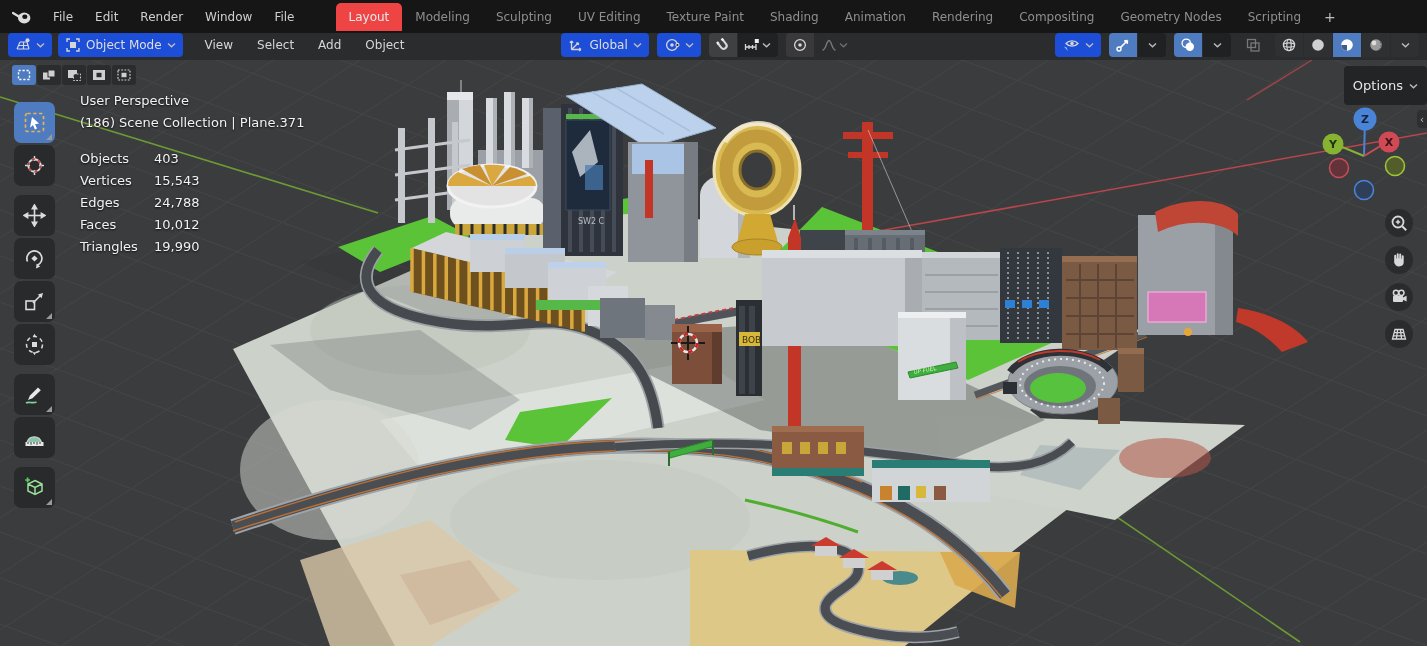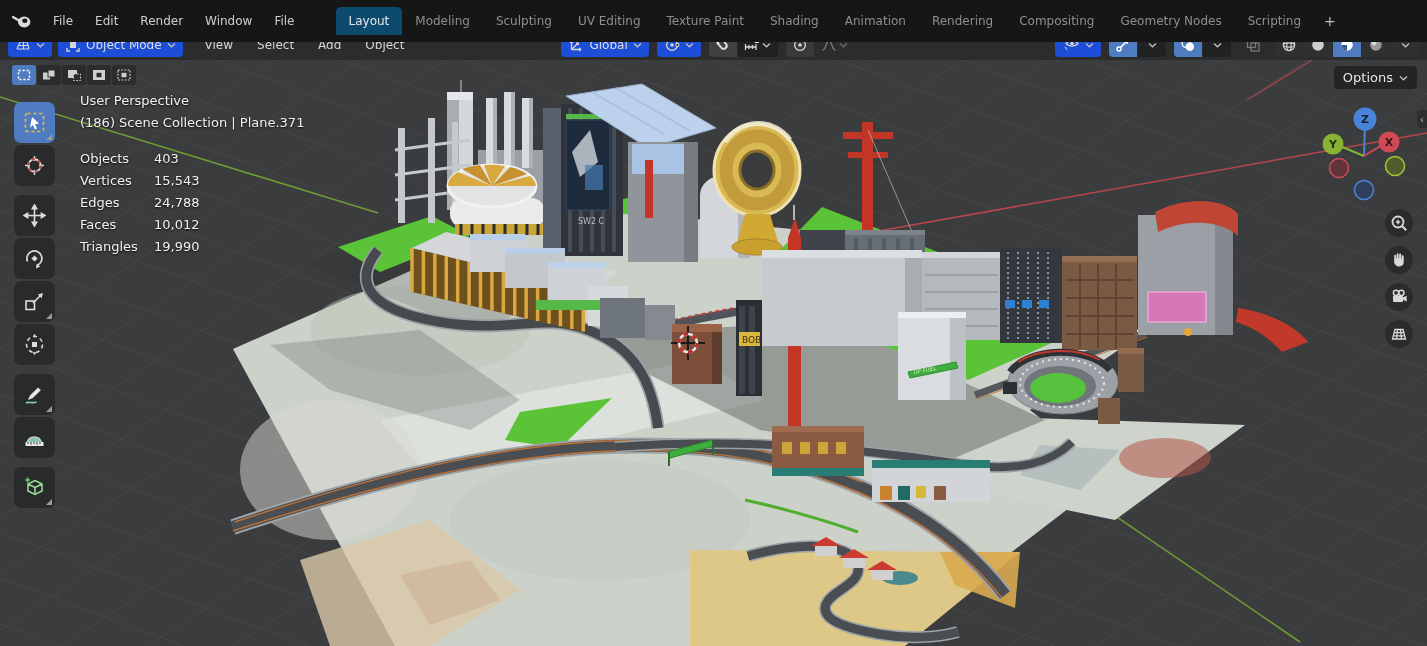--- a/index.html
+++ b/index.html
@@ -1,27 +1,27 @@
 <!DOCTYPE html>
 <html><head>
 <meta charset="utf-8">
 <style>
   html,body{margin:0;padding:0;}
   body{width:1427px;height:646px;overflow:hidden;position:relative;background:#3b3c3e;
        font-family:"DejaVu Sans","Liberation Sans",sans-serif;color:#d8d8d8;}
   svg{display:block;}
   .ic{display:block;}
   
-  .topbar{position:absolute;top:0;left:0;right:0;height:42px;background:#161617;
+  .topbar{position:absolute;top:0;left:0;right:0;height:33px;background:#161617;
           display:flex;align-items:center;padding-left:10px;box-sizing:border-box;z-index:30;}
   .logo{width:24px;height:20px;display:flex;align-items:center;justify-content:center;margin-right:8px;}
   .menu-item{color:#cfcfcf;font-size:12px;padding:0 11px;height:28px;display:flex;align-items:center;cursor:default;}
   .tabs{display:flex;align-items:stretch;height:28px;margin-left:30px;}
   .tab{color:#8e8e8e;font-size:12px;padding:0 13px;display:flex;align-items:center;border-radius:5px 5px 0 0;}
-  .tab.active{background:#0c4a6e;color:#e9e9e9;}
+  .tab.active{background:#ef4444;color:#e9e9e9;}
   .tab-add{color:#bdbdbd;font-size:14px;padding:0 10px;display:flex;align-items:center;}
   
   .header{position:absolute;top:28px;left:0;right:0;height:32px;background:#2b2c2e;border-top:1px solid #1d1e1f;
           display:flex;align-items:center;padding:0 8px;box-sizing:border-box;z-index:29;}
   .pill{background:#1d4ed8;border-radius:4px;height:24px;display:flex;align-items:center;padding:0 7px;gap:5px;
         color:#dedede;font-size:12px;white-space:nowrap;}
   .iconbtn{min-width:28px;height:24px;background:#202122;display:flex;align-items:center;justify-content:center;gap:2px;}
   .grp{display:flex;align-items:center;gap:1px;}
   .grp .iconbtn{border-radius:0;}
   .grp .iconbtn:first-child{border-radius:4px 0 0 4px;}
@@ -47,21 +47,21 @@
   .tool.active{background:#4f7cc0;}
   .tool.gap{margin-top:7px;}
   .tool.sub::after{content:"";position:absolute;right:3px;bottom:3px;border-style:solid;
         border-width:0 0 6px 6px;border-color:transparent transparent #9a9a9a transparent;}
   
   .stats{position:absolute;left:80px;top:30px;z-index:5;color:#f2f2f2;font-size:13px;
          text-shadow:0 1px 2px rgba(0,0,0,.85);line-height:22px;}
   .stats .blockgap{height:14px;}
   .stats-table{display:grid;grid-template-columns:74px auto;}
   
-  .optionsbtn{position:absolute;top:6px;right:10px;background:rgba(32,33,34,.88);border-radius:4px;height:23px;
+  .optionsbtn{position:absolute;top:6px;right:0;background:rgba(32,33,34,.88);border-radius:4px;height:39px;
         display:flex;align-items:center;gap:6px;padding:0 9px;color:#e6e6e6;font-size:13px;z-index:10;}
   
   .gizmo{position:absolute;top:47px;right:16px;z-index:9;}
   .float{position:absolute;right:14px;width:28px;height:28px;border-radius:50%;background:rgba(33,34,35,.62);
         display:flex;align-items:center;justify-content:center;z-index:9;}
   .sidebar-toggle{position:absolute;right:0;top:50px;width:10px;height:18px;background:rgba(43,44,45,.8);
         border-radius:4px 0 0 4px;color:#b5b5b5;font-size:11px;display:flex;align-items:center;justify-content:center;z-index:9;}
   .gizmo text{font-weight:bold;font-size:11px;font-family:"DejaVu Sans",sans-serif;}
 </style>
 </head>

